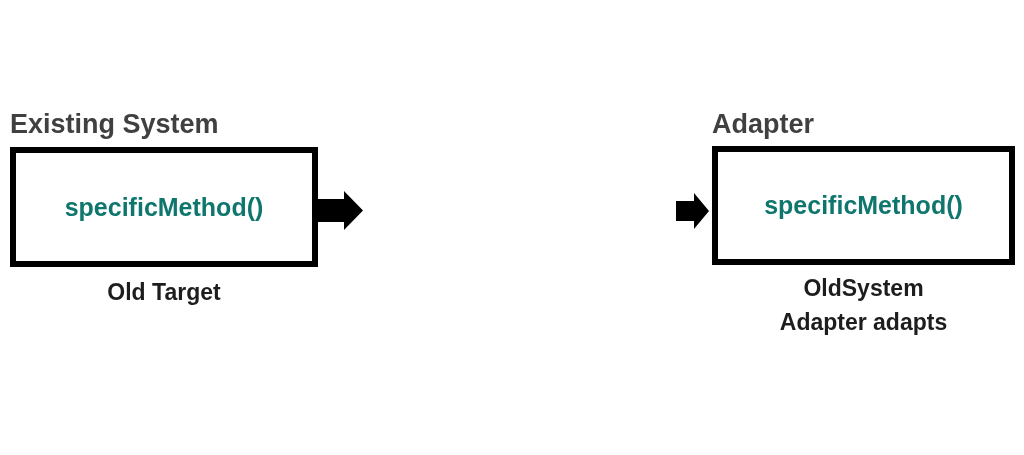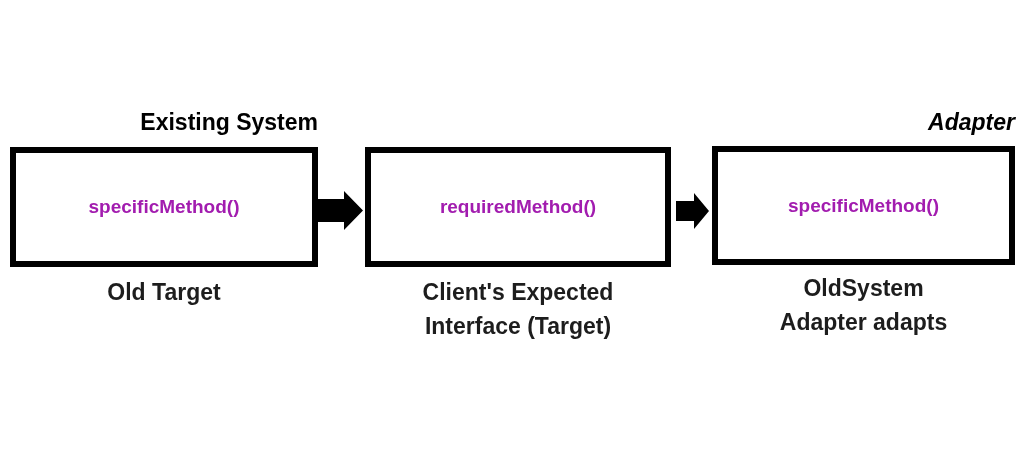--- a/index.html
+++ b/index.html
@@ -11,38 +11,38 @@
     position: relative;
     width: 1024px;
     height: 455px;
     background: #ffffff;
     font-family: "Liberation Sans", sans-serif;
     overflow: hidden;
   }
   .node-title {
     position: absolute;
     font-weight: bold;
-    font-size: 23px;
-    color: #000000;
-    text-align: right;
+    font-size: 27px;
+    color: #404040;
+    text-align: left;
     white-space: nowrap;
   }
   .node-box {
     position: absolute;
     border: 6px solid #000000;
     background: #ffffff;
     box-sizing: border-box;
     display: flex;
     align-items: center;
     justify-content: center;
   }
   .method-label {
     font-weight: bold;
-    font-size: 19px;
-    color: #a21caf;
+    font-size: 25px;
+    color: #0f766e;
     letter-spacing: 0px;
     white-space: nowrap;
   }
   .node-caption {
     position: absolute;
     font-weight: bold;
     font-size: 23px;
     color: #1d1d1d;
     text-align: center;
     line-height: 34px;
@@ -50,21 +50,21 @@
   .flow-arrow {
     position: absolute;
   }
   
   .col1 { left: 10px;  width: 308px; }
   .col2 { left: 365px; width: 306px; }
   .col3 { left: 712px; width: 303px; }
 
   .title1 { top: 109px; }
   .title2 { top: 118px; }
-  .title3 { top: 109px; font-style: italic; }
+  .title3 { top: 109px; }
 
   .box1 { top: 147px; height: 120px; }
   .box2 { top: 147px; height: 120px; }
   .box3 { top: 146px; height: 119px; }
 
   .cap1 { top: 275px; }
   .cap2 { top: 275px; }
   .cap3 { top: 271px; }
 
   .arrow1 { left: 318px; top: 191px; }
@@ -80,27 +80,20 @@
     <span class="method-label">specificMethod()</span>
   </div>
   <div class="node-caption col1 cap1">
     <div>Old Target</div>
   </div>
 
   <svg class="flow-arrow arrow1" width="45" height="39" viewBox="0 0 45 39">
     <polygon points="0,8 26,8 26,0 45,19.5 26,39 26,31 0,31" fill="#000000"></polygon>
   </svg>
 
-  <div class="node-box col2 box2">
-    <span class="method-label">requiredMethod()</span>
-  </div>
-  <div class="node-caption col2 cap2">
-    <div>Client's Expected</div>
-    <div>Interface (Target)</div>
-  </div>
 
   <svg class="flow-arrow arrow2" width="33" height="36" viewBox="0 0 33 36">
     <polygon points="0,8 18,8 18,0 33,18 18,36 18,28 0,28" fill="#000000"></polygon>
   </svg>
 
   <div class="node-title col3 title3">Adapter</div>
   <div class="node-box col3 box3">
     <span class="method-label">specificMethod()</span>
   </div>
   <div class="node-caption col3 cap3">

